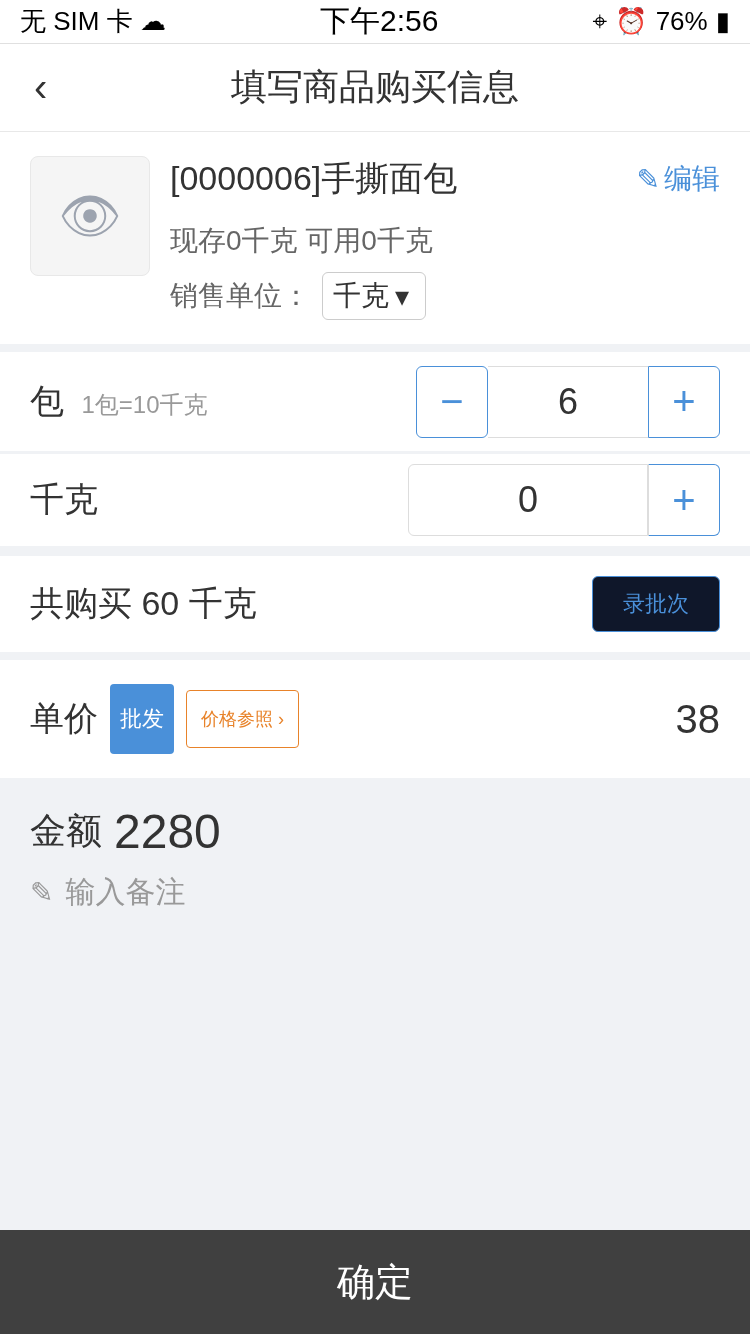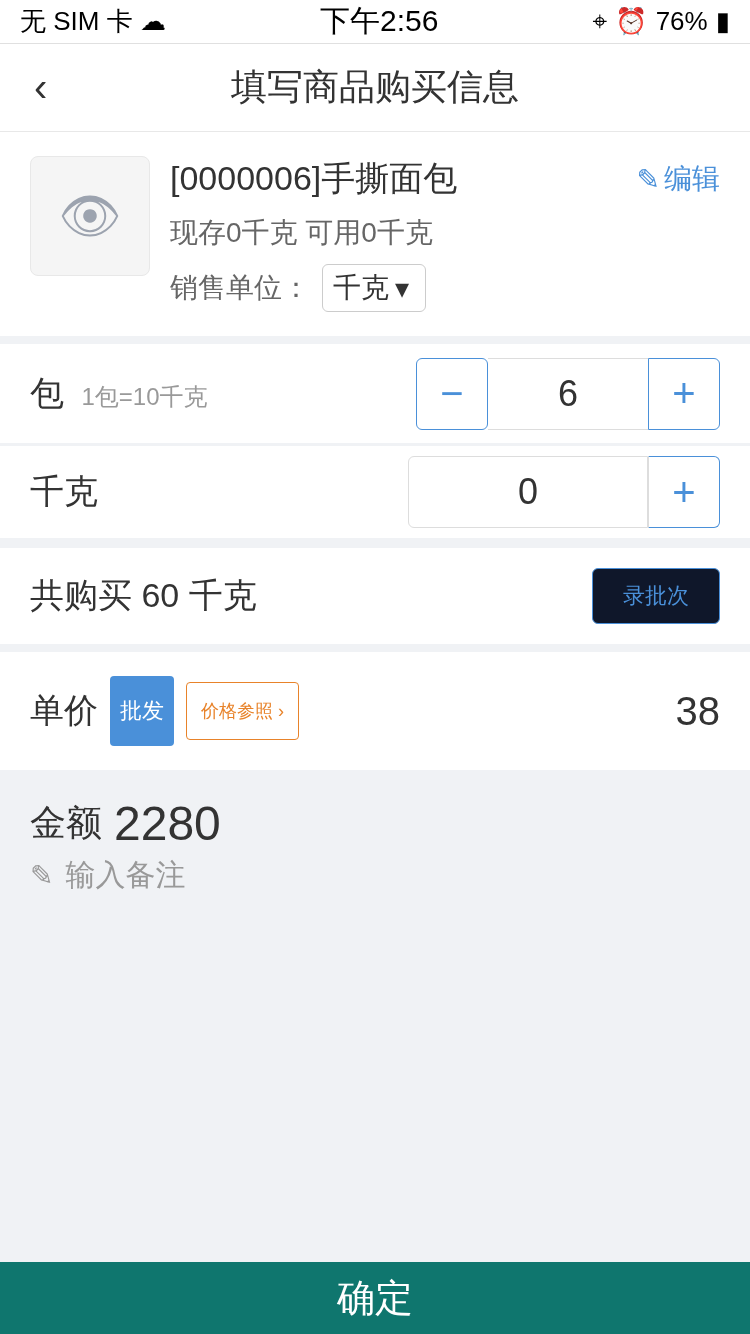--- a/index.html
+++ b/index.html
@@ -80,21 +80,21 @@
       font-size: 50px;
       color: #9ca3af;
     }
     .product-info {
       flex: 1;
     }
     .product-name-row {
       display: flex;
       justify-content: space-between;
       align-items: center;
-      margin-bottom: 12px;
+      margin-bottom: 20px;
     }
     .product-name {
       font-size: 34px;
       font-weight: 500;
       color: #333;
     }
     .edit-link {
       font-size: 28px;
       color: #4a90d9;
       display: flex;
@@ -259,21 +259,21 @@
 
     
     .amount-section {
       background: #f0f2f5;
       padding: 24px 30px;
     }
     .amount-row {
       display: flex;
       align-items: center;
       gap: 12px;
-      margin-bottom: 4px;
+      margin-bottom: 13px;
     }
     .amount-label {
       font-size: 36px;
       color: #333;
     }
     .amount-value {
       font-size: 48px;
       font-weight: 500;
       color: #333;
     }
@@ -290,22 +290,22 @@
       font-size: 30px;
       color: #999;
     }
 
     
     .confirm-btn {
       position: fixed;
       bottom: 0;
       left: 0;
       width: 750px;
-      height: 72px;
-      background: #0f766e;
+      height: 104px;
+      background: #404040;
       color: #fff;
       font-size: 38px;
       display: flex;
       align-items: center;
       justify-content: center;
       cursor: pointer;
     }
 
     
     .bottom-spacer { height: 100px; }

